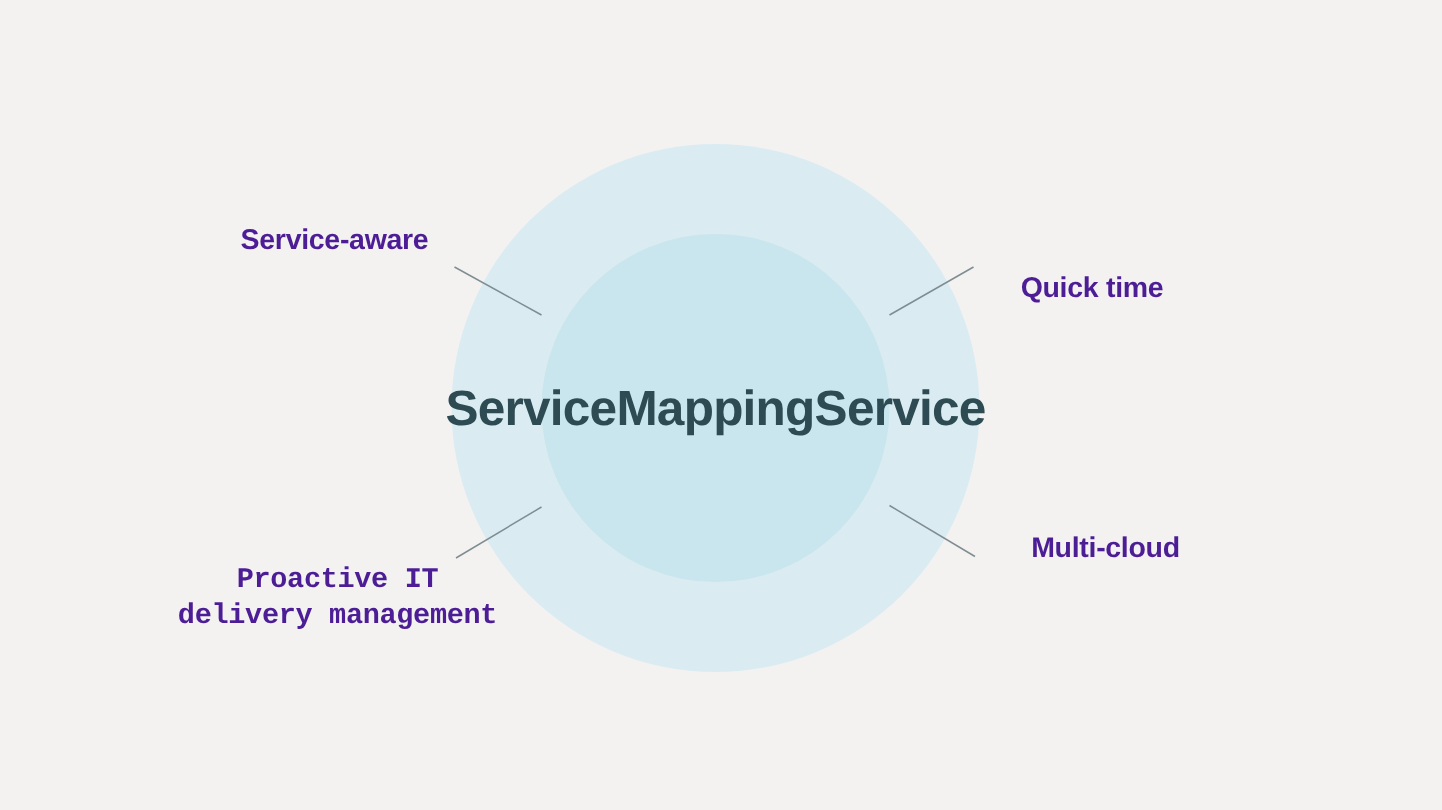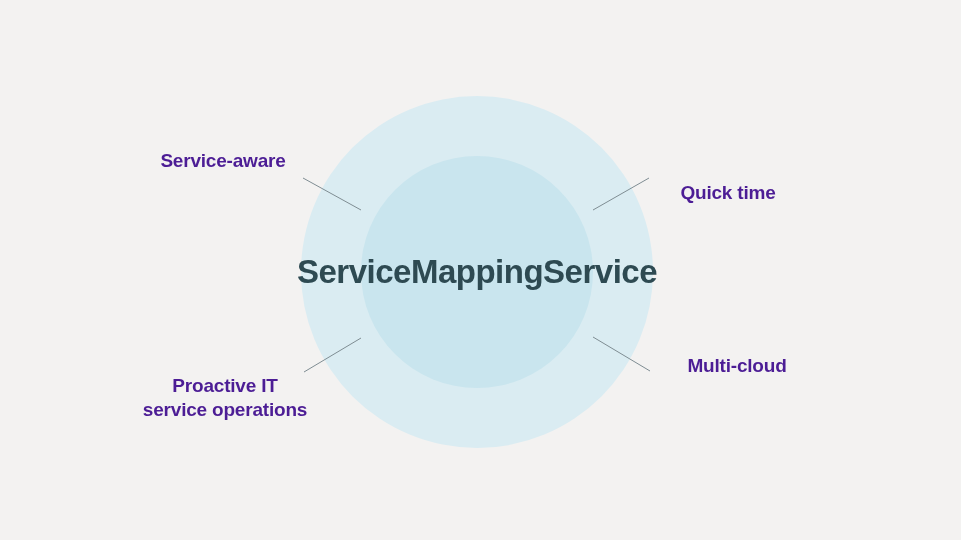--- a/index.html
+++ b/index.html
@@ -66,21 +66,21 @@
     width: 260px;
     text-align: center;
     color: #4c1d95;
     font-size: 19px;
     line-height: 24px;
     font-weight: bold;
     letter-spacing: -0.2px;
   }
   .label.top-left    { left: 93px;  top: 149px; }
   .label.top-right   { left: 598px; top: 149px; margin-top: 32px; }
-  .label.bottom-left { left: 95px;  top: 374px; }
+  .label.bottom-left { left: 95px;  top: 374px; font-family: Liberation Mono, monospace; }
   .label.bottom-right{ left: 607px; top: 354px; }
 </style>
 </head>
 <body>
 
 <div class="canvas">
 
   <div class="circle outer"></div>
   <div class="circle inner"></div>
 
@@ -100,20 +100,20 @@
   <div class="label top-left">
     <div>Service-aware</div>
   </div>
 
   <div class="label top-right">
     <div>Quick time</div>
   </div>
 
   <div class="label bottom-left">
     <div>Proactive IT</div>
-    <div>service operations</div>
+    <div>delivery management</div>
   </div>
 
   <div class="label bottom-right">
     <div>Multi-cloud</div>
   </div>
 
 </div>
 
 </body></html>

